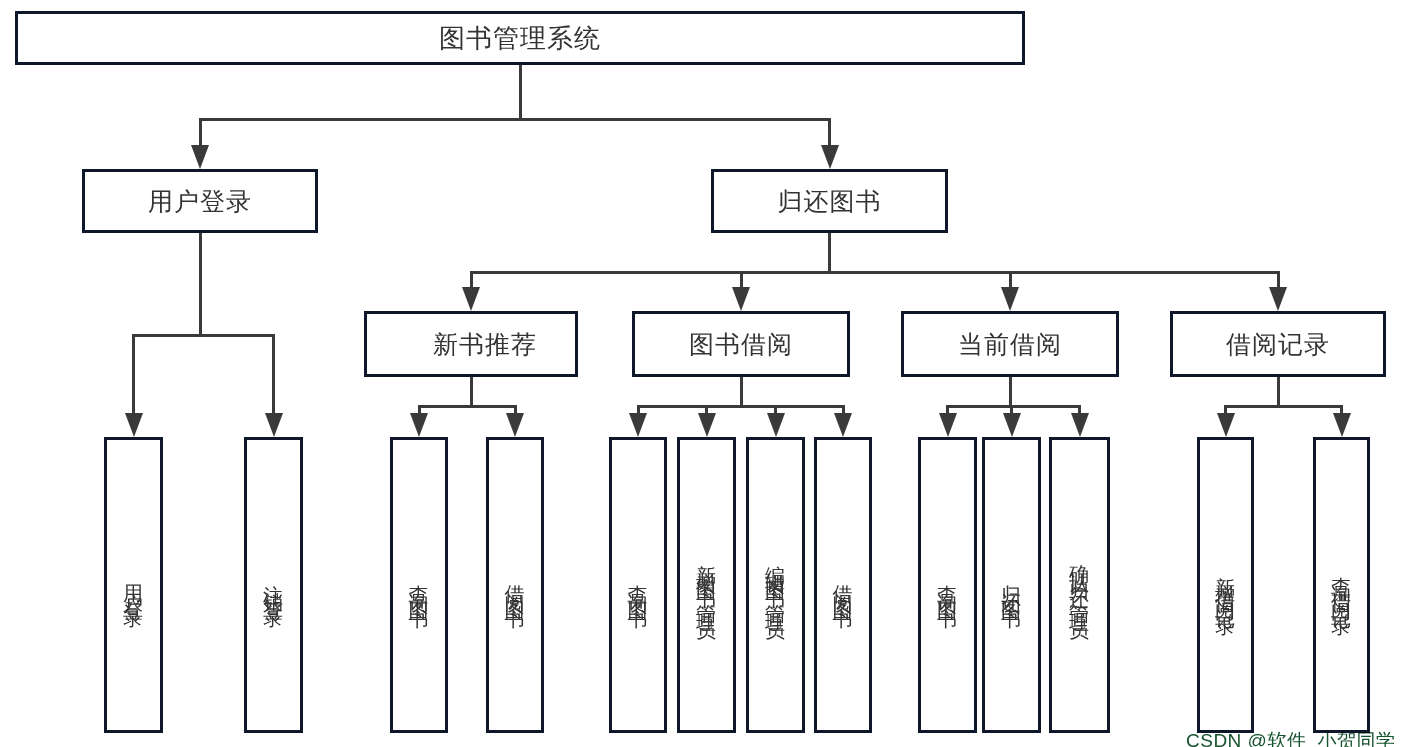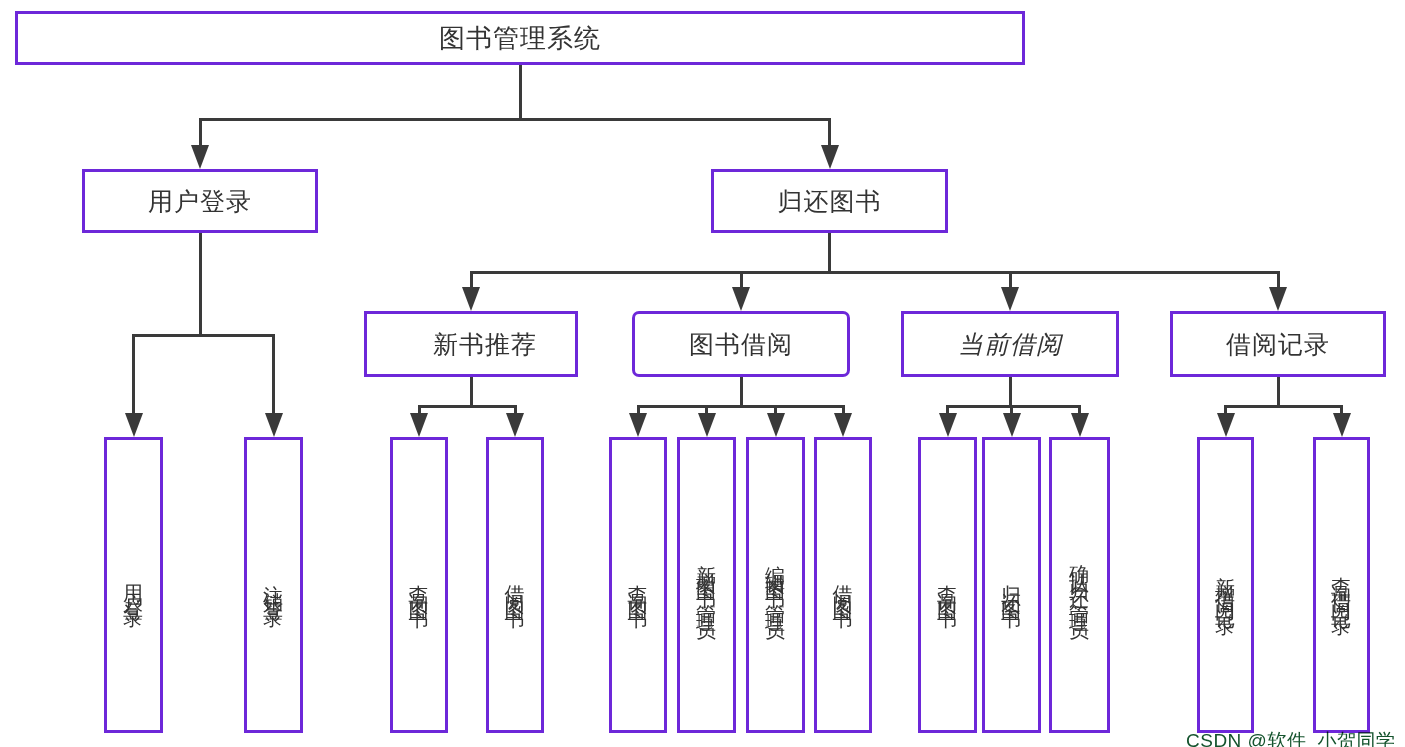--- a/index.html
+++ b/index.html
@@ -7,21 +7,21 @@
     position: relative;
     width: 1405px;
     height: 747px;
     background: #ffffff;
     font-family: "Liberation Sans", sans-serif;
     overflow: hidden;
   }
   .box {
     position: absolute;
     box-sizing: border-box;
-    border: 3px solid #6d28d9;
+    border: 3px solid #0f172a;
     background: #ffffff;
     display: flex;
     align-items: center;
     justify-content: center;
     color: #333333;
   }
   .root-label  { font-size: 26px; letter-spacing: 1px; }
   .node-label  { font-size: 25px; letter-spacing: 1px; }
   .leaf .leaf-label {
     writing-mode: vertical-lr;
@@ -64,24 +64,24 @@
   <div class="box" style="left:82px; top:169px; width:236px; height:64px;">
     <span class="node-label">用户登录</span>
   </div>
   <div class="box" style="left:711px; top:169px; width:237px; height:64px;">
     <span class="node-label">归还图书</span>
   </div>
 
   <div class="box" style="left:364px; top:311px; width:214px; height:66px;padding-left:28px;">
     <span class="node-label">新书推荐</span>
   </div>
-  <div class="box" style="left:632px; top:311px; width:218px; height:66px;border-radius:7px;">
+  <div class="box" style="left:632px; top:311px; width:218px; height:66px;">
     <span class="node-label">图书借阅</span>
   </div>
-  <div class="box" style="left:901px; top:311px; width:218px; height:66px;font-style:italic;">
+  <div class="box" style="left:901px; top:311px; width:218px; height:66px;">
     <span class="node-label">当前借阅</span>
   </div>
   <div class="box" style="left:1170px; top:311px; width:216px; height:66px;">
     <span class="node-label">借阅记录</span>
   </div>
 
   <div class="box leaf" style="left:104px; top:437px; width:59px; height:296px;">
     <span class="leaf-label">用户登录</span>
   </div>
   <div class="box leaf" style="left:244px; top:437px; width:59px; height:296px;">

